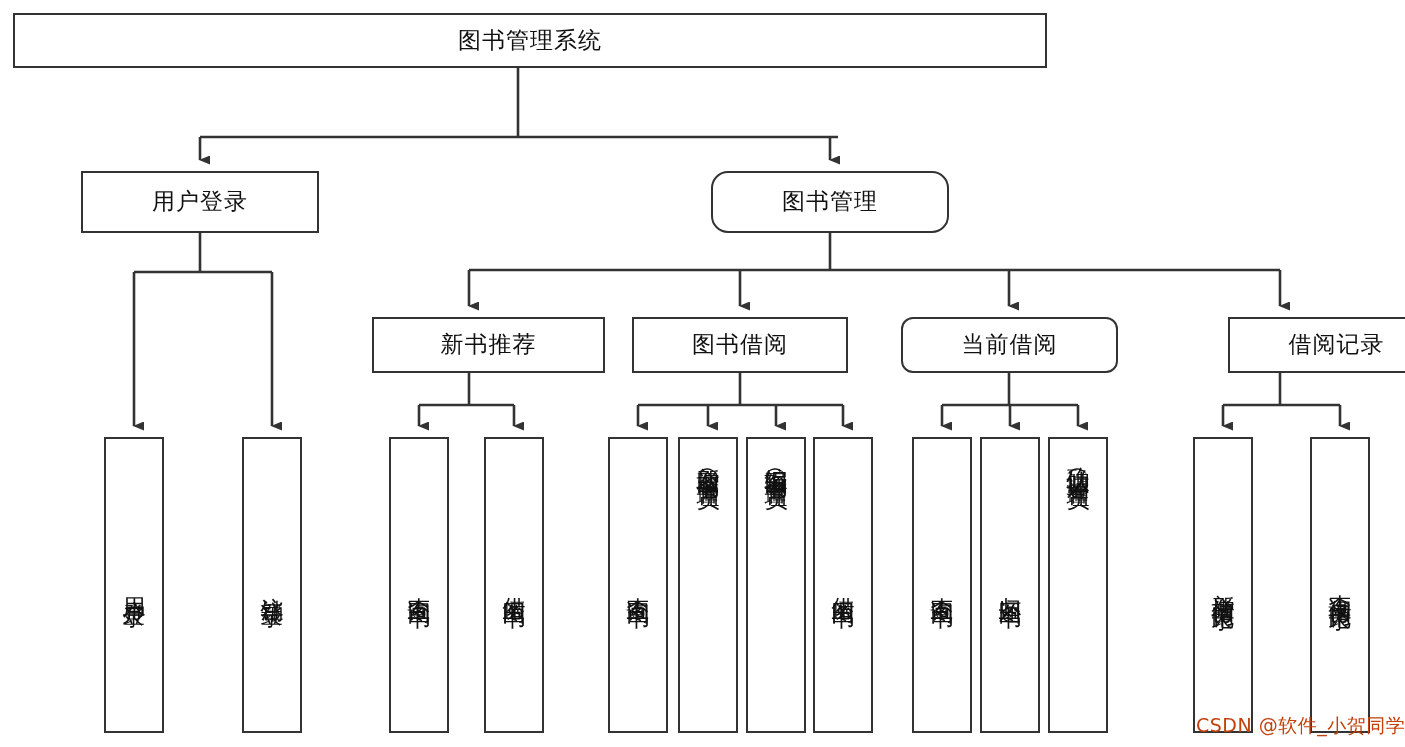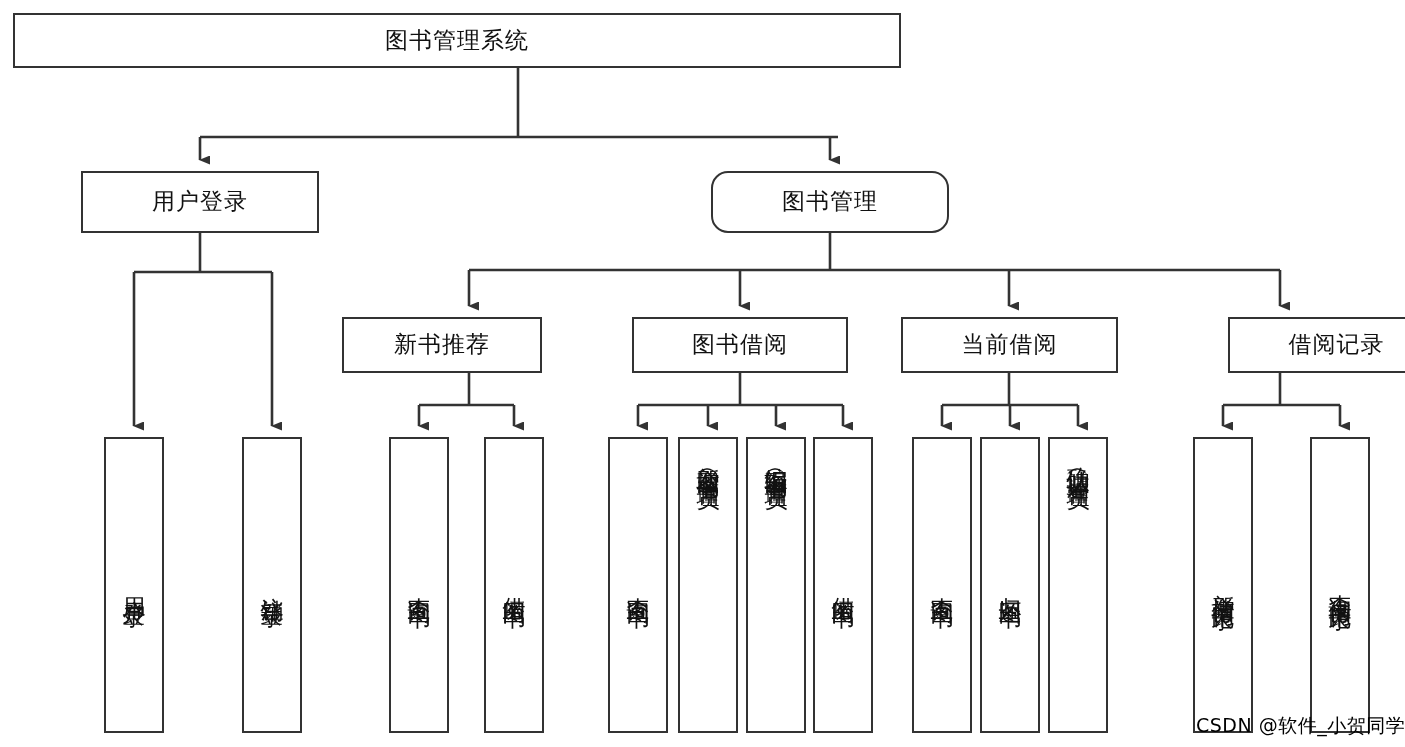--- a/index.html
+++ b/index.html
@@ -53,21 +53,21 @@
     justify-content: center;
     padding-top: 10px;
   }
   .leaf-box.centered {
     align-items: center;
     padding-top: 0;
   }
   .watermark {
     position: absolute;
     font-size: 19px;
-    color: #000000;
+    color: #c2410c;
     white-space: nowrap;
     letter-spacing: 0.5px;
   }
 </style>
 </head>
 <body>
 
 <div id="canvas">
 
   <svg id="diagram-svg" viewBox="0 0 1405 747">
@@ -113,38 +113,38 @@
       <path d="M1010,405 L1010,426" marker-end="url(#arrowhead)"></path>
       <path d="M1078,405 L1078,426" marker-end="url(#arrowhead)"></path>
 
       <path d="M1280,373 L1280,405"></path>
       <path d="M1223,405 L1340,405"></path>
       <path d="M1223,405 L1223,426" marker-end="url(#arrowhead)"></path>
       <path d="M1340,405 L1340,426" marker-end="url(#arrowhead)"></path>
     </g>
   </svg>
 
-  <div class="node-box" style="left:13px; top:13px; width:888px; height:55px;">
+  <div class="node-box" style="left:13px; top:13px; width:1034px; height:55px;">
     <span class="node-label-h">图书管理系统</span>
   </div>
 
   <div class="node-box" style="left:81px; top:171px; width:238px; height:62px;">
     <span class="node-label-h">用户登录</span>
   </div>
   <div class="node-box" style="left:711px; top:171px; width:238px; height:62px;border-radius:17px;">
     <span class="node-label-h">图书管理</span>
   </div>
 
-  <div class="node-box" style="left:342px; top:317px; width:200px; height:56px;">
+  <div class="node-box" style="left:372px; top:317px; width:233px; height:56px;">
     <span class="node-label-h">新书推荐</span>
   </div>
   <div class="node-box" style="left:632px; top:317px; width:216px; height:56px;">
     <span class="node-label-h">图书借阅</span>
   </div>
-  <div class="node-box" style="left:901px; top:317px; width:217px; height:56px;">
+  <div class="node-box" style="left:901px; top:317px; width:217px; height:56px;border-radius:12px;">
     <span class="node-label-h">当前借阅</span>
   </div>
   <div class="node-box" style="left:1228px; top:317px; width:217px; height:56px;">
     <span class="node-label-h">借阅记录</span>
   </div>
 
   <div class="node-box leaf-box centered" style="left:104px; top:437px; width:60px; height:296px;">
     <span class="node-label-v">用户登录</span>
   </div>
   <div class="node-box leaf-box centered" style="left:242px; top:437px; width:60px; height:296px;">

